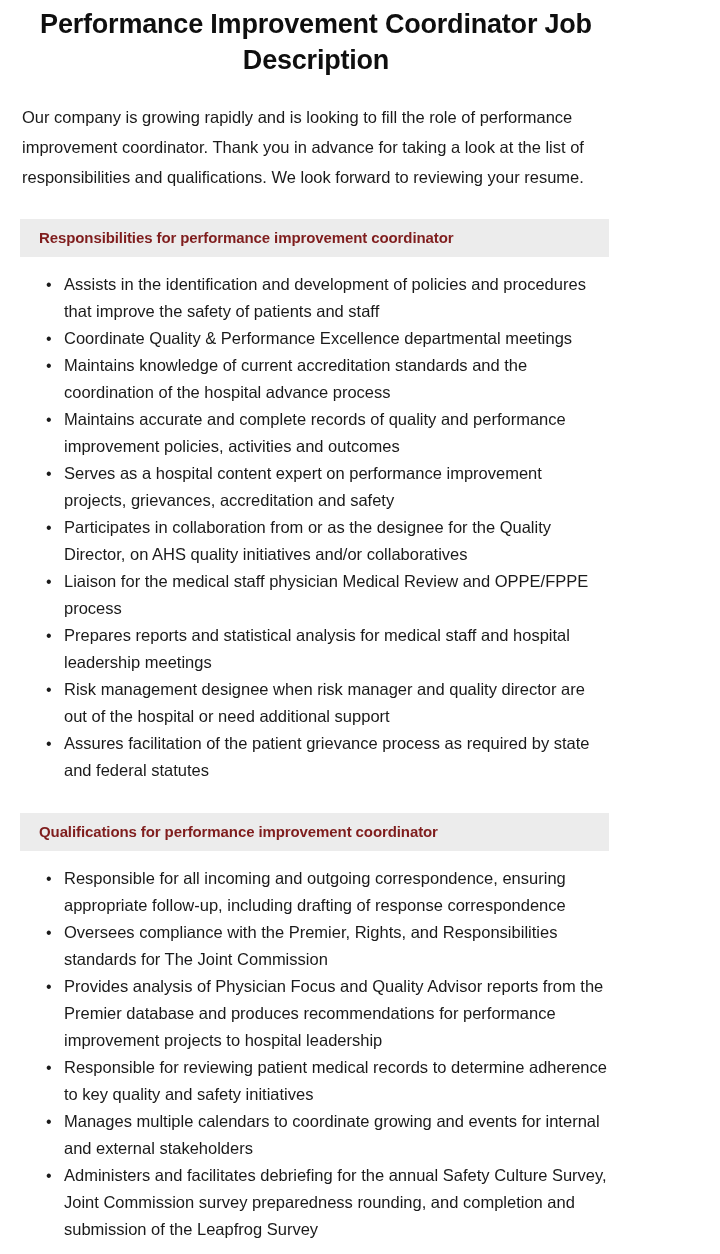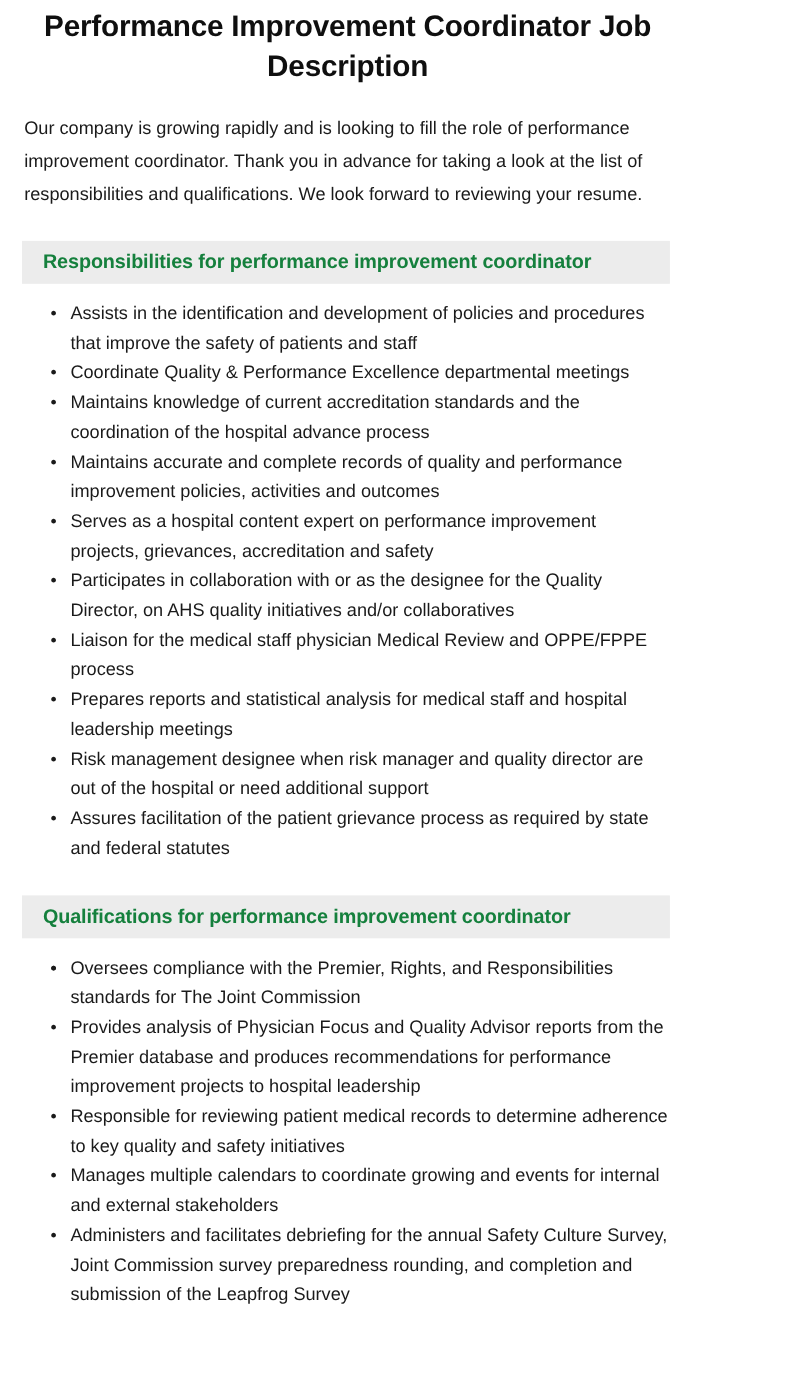--- a/index.html
+++ b/index.html
@@ -38,24 +38,24 @@
   .section {
     margin-top: 27px;
   }
   .section-header {
     background: #ececec;
     margin: 0 23px 0 20px;
     padding: 9px 0 9px 19px;
     box-sizing: border-box;
   }
   .section-header-text {
-    font-size: 18px;
+    font-size: 15px;
     line-height: 20px;
     font-weight: bold;
-    color: #15803d;
+    color: #7f1d1d;
     letter-spacing: -0.1px;
   }
   ul.bullets {
     list-style: none;
     margin: 0;
     padding: 14px 24px 0 46px;
   }
   ul.bullets li {
     position: relative;
     font-size: 16.5px;
@@ -93,34 +93,34 @@
   <section class="section">
     <div class="section-header">
       <span class="section-header-text">Responsibilities for performance improvement coordinator</span>
     </div>
     <ul class="bullets" id="list-responsibilities">
         <li><span class="bullet-dot">•</span><span>Assists in the identification and development of policies and procedures that improve the safety of patients and staff</span></li>
         <li><span class="bullet-dot">•</span><span>Coordinate Quality &amp; Performance Excellence departmental meetings</span></li>
         <li><span class="bullet-dot">•</span><span>Maintains knowledge of current accreditation standards and the coordination of the hospital advance process</span></li>
         <li><span class="bullet-dot">•</span><span>Maintains accurate and complete records of quality and performance improvement policies, activities and outcomes</span></li>
         <li><span class="bullet-dot">•</span><span>Serves as a hospital content expert on performance improvement projects, grievances, accreditation and safety</span></li>
-        <li><span class="bullet-dot">•</span><span>Participates in collaboration with or as the designee for the Quality Director, on AHS quality initiatives and/or collaboratives</span></li>
+        <li><span class="bullet-dot">•</span><span>Participates in collaboration from or as the designee for the Quality Director, on AHS quality initiatives and/or collaboratives</span></li>
         <li><span class="bullet-dot">•</span><span>Liaison for the medical staff physician Medical Review and OPPE/FPPE process</span></li>
         <li><span class="bullet-dot">•</span><span>Prepares reports and statistical analysis for medical staff and hospital leadership meetings</span></li>
         <li><span class="bullet-dot">•</span><span>Risk management designee when risk manager and quality director are out of the hospital or need additional support</span></li>
         <li><span class="bullet-dot">•</span><span>Assures facilitation of the patient grievance process as required by state and federal statutes</span></li>
       </ul>
   </section>
 
   <section class="section qual-section">
     <div class="section-header">
       <span class="section-header-text">Qualifications for performance improvement coordinator</span>
     </div>
     <ul class="bullets" id="list-qualifications">
-        <li><span class="bullet-dot">•</span></li>
+        <li><span class="bullet-dot">•</span><span>Responsible for all incoming and outgoing correspondence, ensuring appropriate follow-up, including drafting of response correspondence</span></li>
         <li><span class="bullet-dot">•</span><span>Oversees compliance with the Premier, Rights, and Responsibilities standards for The Joint Commission</span></li>
         <li><span class="bullet-dot">•</span><span>Provides analysis of Physician Focus and Quality Advisor reports from the Premier database and produces recommendations for performance improvement projects to hospital leadership</span></li>
         <li><span class="bullet-dot">•</span><span>Responsible for reviewing patient medical records to determine adherence to key quality and safety initiatives</span></li>
         <li><span class="bullet-dot">•</span><span>Manages multiple calendars to coordinate growing and events for internal and external stakeholders</span></li>
         <li><span class="bullet-dot">•</span><span>Administers and facilitates debriefing for the annual Safety Culture Survey, Joint Commission survey preparedness rounding, and completion and submission of the Leapfrog Survey</span></li>
       </ul>
   </section>
 
   <div class="tail-space"></div>
 </div>

